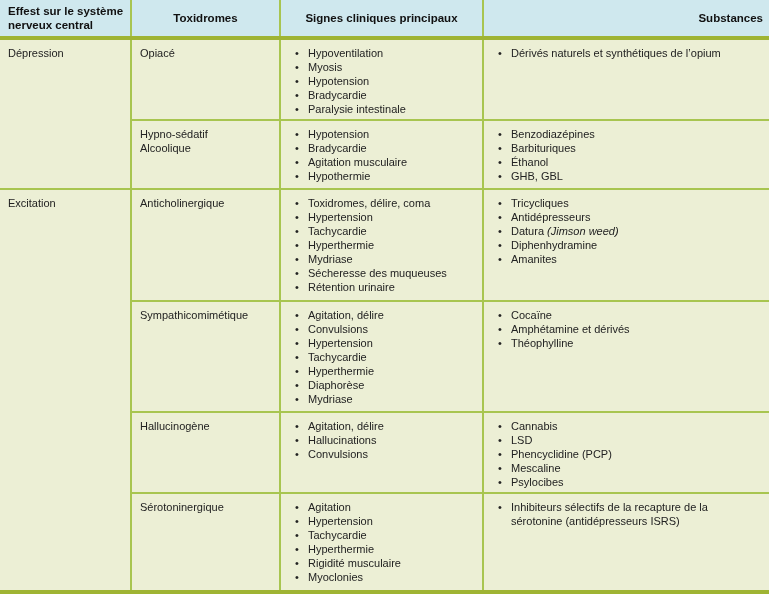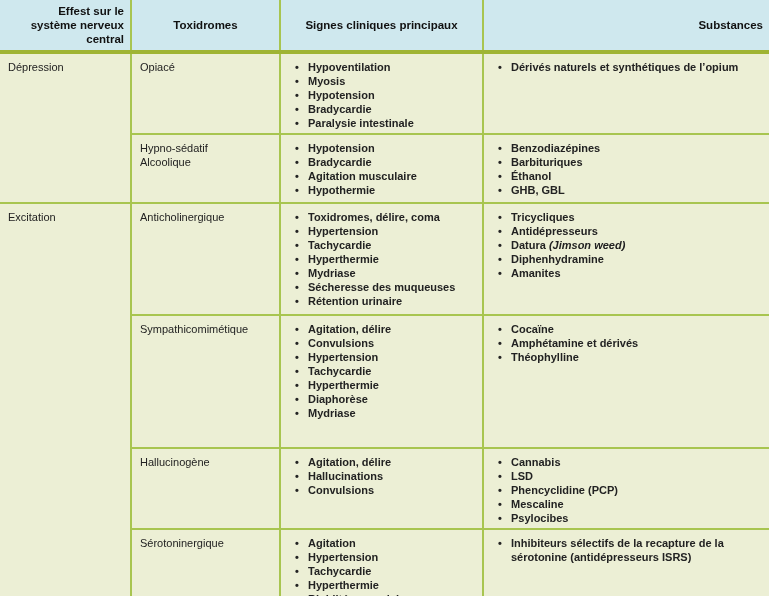--- a/index.html
+++ b/index.html
@@ -33,38 +33,37 @@
     font-size:11.5px;
     font-weight:bold;
     color:#111111;
     text-align:center;
     vertical-align:middle;
     padding:4px 6px;
     line-height:14px;
     border-top:none;
     border-bottom:4px solid var(--rule);
   }
-  .tox th.c1{text-align:right;border-left:none;padding-left:24px;margin-top:17px;}
+  .tox th.c1{text-align:left;border-left:none;padding-left:8px;margin-top:17px;}
   .tox th.c4{border-right:none;text-align:right;}
   .tox td{
     font-size:11px;
     line-height:14px;
     padding:6px 8px 0 8px;
   }
   .tox td.c1{border-left:none;}
   .tox td.c4{border-right:none;}
   .blist{
     margin:0;
     padding:0 0 0 6px;
     list-style:none;
   }
   .blist li{
     position:relative;
     padding-left:13px;
-    font-weight:bold;
   }
   .blist li::before{
     content:"\2022";
     position:absolute;
     left:0;
     top:0;
   }
   .it{font-style:italic;}
   .tox-label div{line-height:14px;}
 </style>
@@ -158,21 +157,21 @@
         <ul class="blist">
           <li>Tricycliques</li>
           <li>Antidépresseurs</li>
           <li><span>Datura </span><span class="it">(Jimson weed)</span></li>
           <li>Diphenhydramine</li>
           <li>Amanites</li>
         </ul>
       </td>
     </tr>
 
-    <tr style="height:133px">
+    <tr style="height:111px">
       <td class="c2">
         <div class="tox-label">
           <div>Sympathicomimétique</div>
         </div>
       </td>
       <td class="c3">
         <ul class="blist">
           <li>Agitation, délire</li>
           <li>Convulsions</li>
           <li>Hypertension</li>

